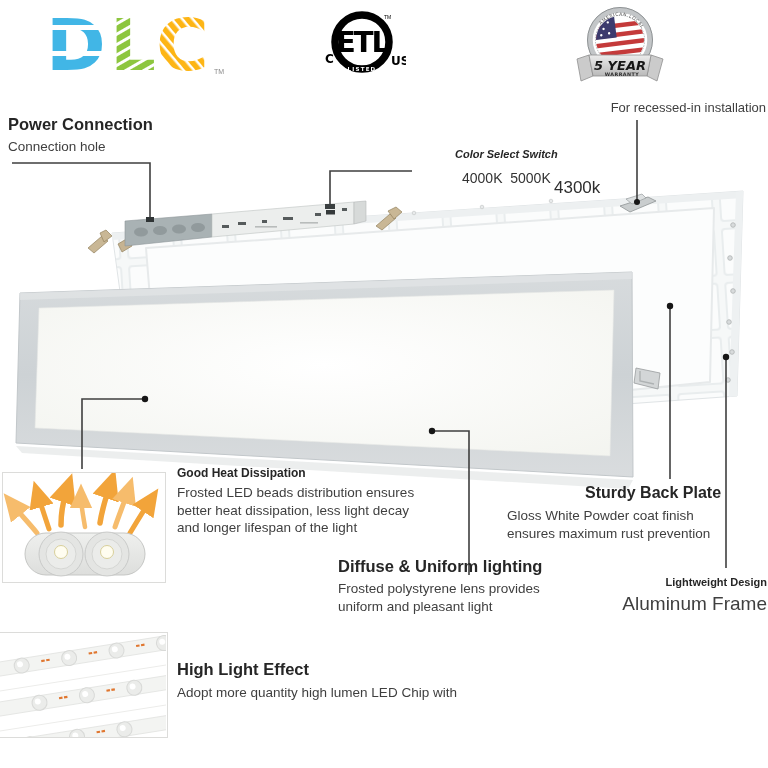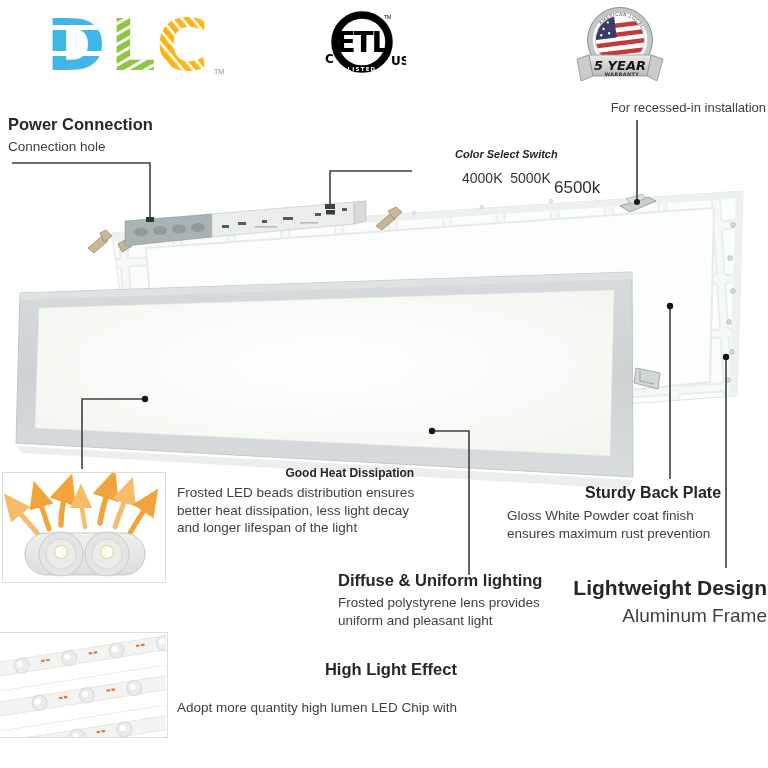--- a/index.html
+++ b/index.html
@@ -1,19 +1,19 @@
 <!DOCTYPE html>
 <html><head>
 <meta charset="utf-8">
 <style>
   html,body{margin:0;padding:0;background:#fff;}
   .canvas{position:relative;width:768px;height:768px;background:#ffffff;overflow:hidden;
           font-family:"Liberation Sans",sans-serif;}
   .abs{position:absolute;}
-  .h{position:absolute;font-weight:bold;color:#262626;white-space:nowrap;text-align:right;}
+  .h{position:absolute;font-weight:bold;color:#262626;white-space:nowrap;}
   .b{color:#3f3f3f;font-size:13.5px;line-height:17.5px;white-space:nowrap;}
   .blk{position:absolute;}
   .right{text-align:right;}
   svg{display:block;}
   .scene{position:absolute;left:0;top:0;z-index:1;}
   .txt{z-index:3;}
   .imgbox{position:absolute;z-index:2;background:#fff;border:1px solid #dcdcda;box-sizing:border-box;}
 </style>
 </head>
 <body>
@@ -204,52 +204,52 @@
     </g>
     <text x="45" y="66" text-anchor="middle" font-family="DejaVu Sans, sans-serif" font-weight="bold" font-style="italic" font-size="13" fill="#151515">5 YEAR</text>
     <text x="47" y="71.5" text-anchor="middle" font-family="DejaVu Sans, sans-serif" font-weight="bold" font-size="4.8" letter-spacing="0.5" fill="#2e2e2e">WARRANTY</text>
   </svg>
 
   <div class="h txt" style="left:8px;top:115px;font-size:16.5px;">Power Connection</div>
   <div class="abs b txt" style="left:8px;top:138px;">Connection hole</div>
 
   <div class="h txt" style="left:455px;top:148px;font-size:11px;font-style:italic;">Color Select Switch</div>
   <div class="abs b txt" style="left:462px;top:170px;font-size:14px;white-space:pre;color:#333;">4000K  5000K</div>
-  <div class="abs b txt" style="left:554px;top:179px;font-size:17px;color:#2e2e2e;">6500k</div>
+  <div class="abs b txt" style="left:554px;top:179px;font-size:17px;color:#2e2e2e;">4300k</div>
 
   <div class="blk right txt" style="right:2px;top:79px;">
     <div class="b" style="margin-top:20px;font-size:13px;">For recessed-in installation</div>
   </div>
 
   <div class="blk txt" style="left:177px;top:466px;">
     <div class="h" style="position:static;font-size:12px;margin-bottom:4px;">Good Heat Dissipation</div>
     <div class="b">Frosted LED beads distribution ensures</div>
     <div class="b">better heat dissipation, less light decay</div>
     <div class="b">and longer lifespan of the light</div>
   </div>
 
   <div class="h txt" style="left:585px;top:484px;font-size:16px;">Sturdy Back Plate</div>
   <div class="blk txt" style="left:507px;top:507px;">
     <div class="b">Gloss White Powder coat finish</div>
     <div class="b">ensures maximum rust prevention</div>
   </div>
 
-  <div class="blk txt" style="left:338px;top:571px;">
+  <div class="blk txt" style="left:338px;top:557px;">
     <div class="h" style="position:static;font-size:16.5px;margin-bottom:4px;">Diffuse &amp; Uniform lighting</div>
     <div class="b">Frosted polystyrene lens provides</div>
     <div class="b">uniform and pleasant light</div>
   </div>
 
   <div class="blk right txt" style="right:1px;top:576px;">
-    <div class="h right" style="position:static;font-size:21px;">Lightweight Design</div>
+    <div class="h right" style="position:static;font-size:11px;">Lightweight Design</div>
     <div class="b" style="margin-top:7px;font-size:19px;">Aluminum Frame</div>
   </div>
 
   <div class="blk txt" style="left:177px;top:660px;">
-    <div class="h" style="position:static;font-size:16.5px;margin-bottom:20px;">High Light Effect</div>
+    <div class="h" style="position:static;font-size:16.5px;margin-bottom:5px;">High Light Effect</div>
     <div class="b">Adopt more quantity high lumen LED Chip with</div>
   </div>
 
   <div class="imgbox" style="left:2px;top:472px;width:164px;height:111px;">
     <svg width="162" height="109" viewBox="0 0 162 109">
       <defs>
         <marker id="ah1" markerWidth="6" markerHeight="6" refX="2.5" refY="2.5" orient="auto">
           <path d="M0,0 L5.5,2.5 L0,5 Z" fill="#f2a43a"></path>
         </marker>
         <marker id="ah2" markerWidth="6" markerHeight="6" refX="2.5" refY="2.5" orient="auto">

